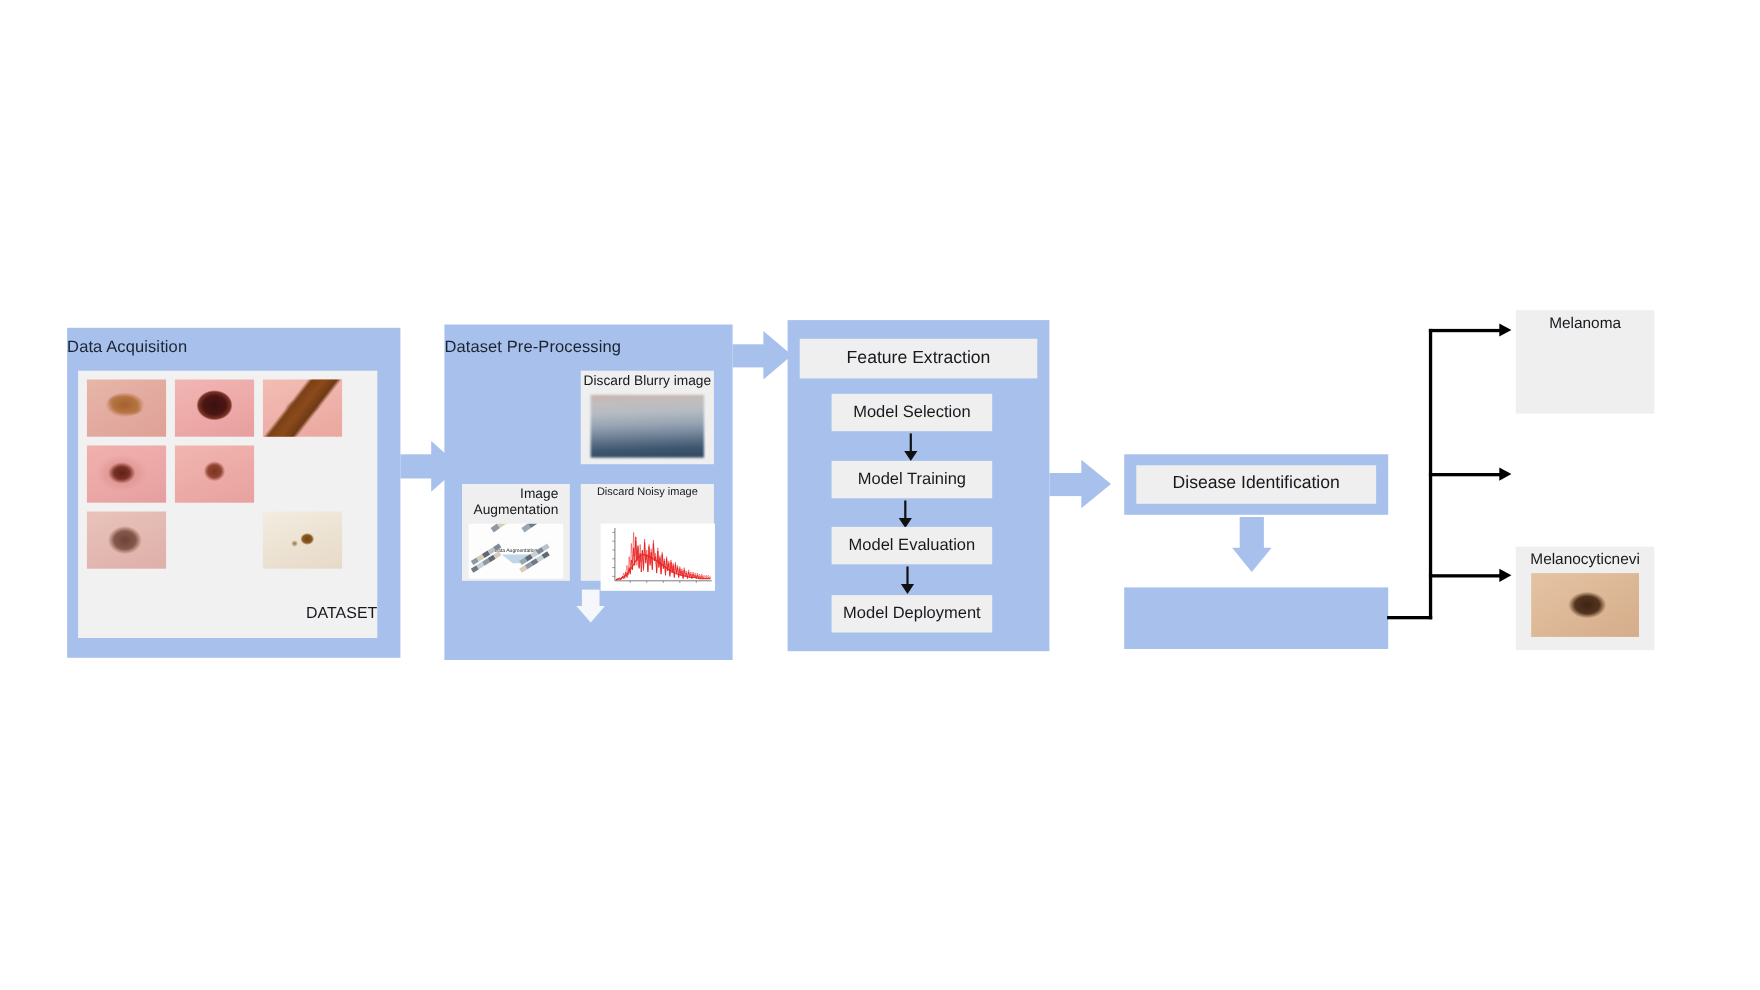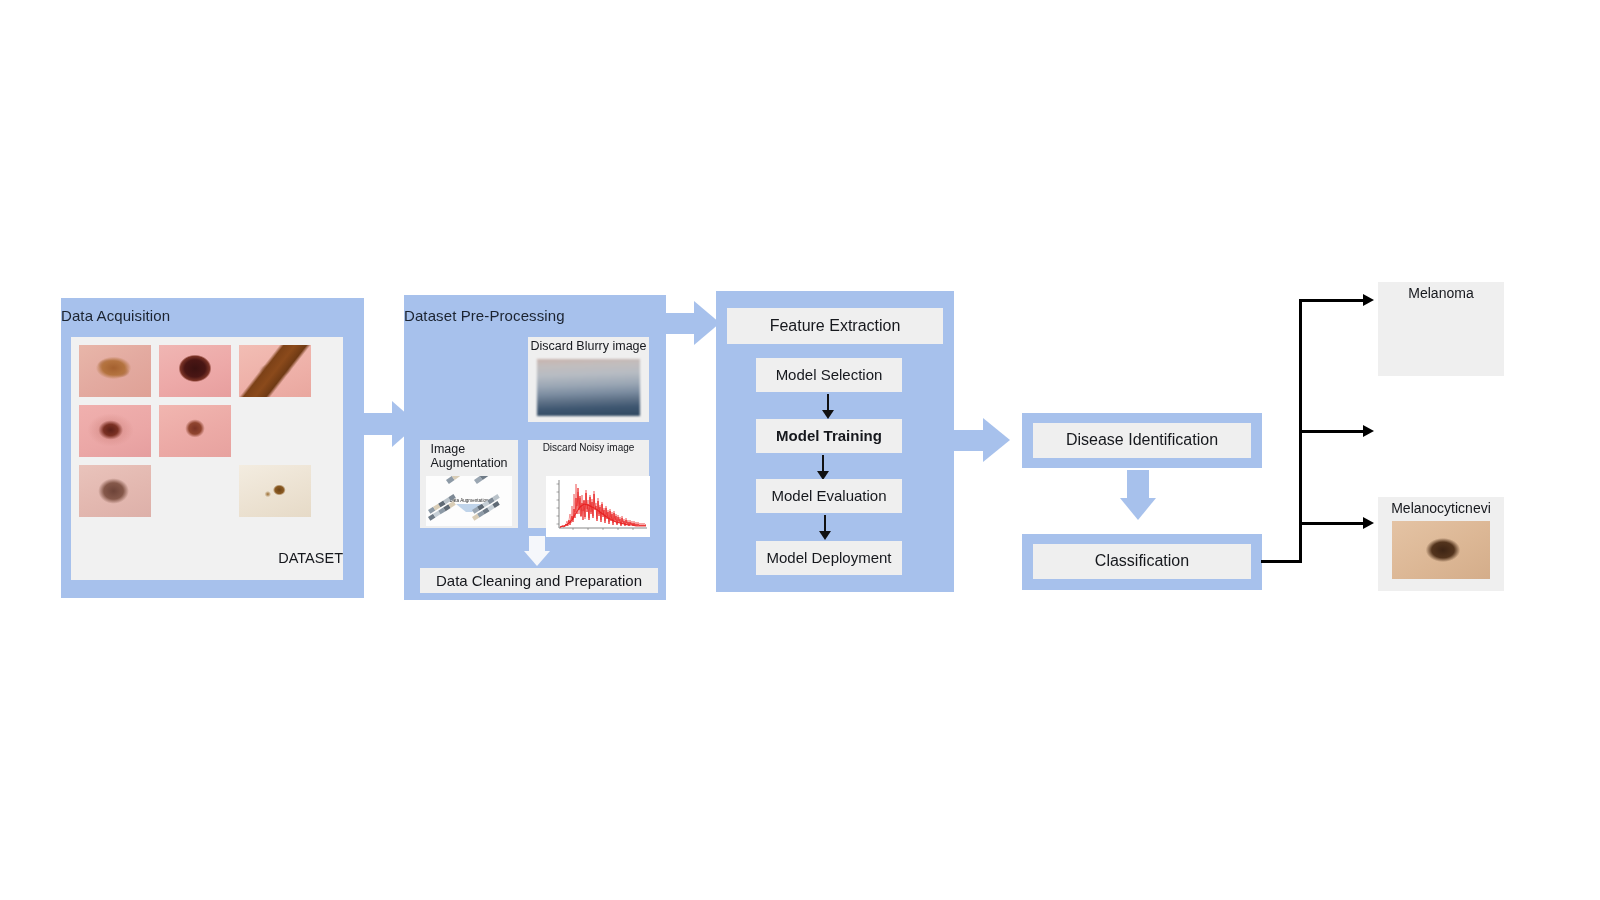--- a/index.html
+++ b/index.html
@@ -33,21 +33,21 @@
   .card {
     background: #efefef;
     display: flex;
     align-items: center;
     justify-content: center;
     color: #16181d;
   }
   .card-lbl {
     font-size: 15px;
     color: #16181d;
-    text-align: left;
+    text-align: right;
     line-height: 1.15;
   }
 
   
   .ds-box { background:#f1f1f1; }
   .ds-grid {
     position:absolute;
     display:grid;
     grid-template-columns: repeat(3, 1fr);
     grid-template-rows: repeat(3, 1fr);
@@ -268,23 +268,20 @@
     </div>
   </div>
 
   <div>
     <div class="abs" style="left:529px; top:536px; width:16px; height:18px; background:#f5f7fb;"></div>
     <div class="abs" style="left:524px; top:551px; width:0; height:0;
         border-left:13px solid transparent; border-right:13px solid transparent;
         border-top:15px solid #f5f7fb;"></div>
   </div>
 
-  <div class="abs card" style="left:420px; top:568px; width:238px; height:25px;">
-    <div class="card-lbl" style="font-size:15px;">Data Cleaning and Preparation</div>
-  </div>
 
   <div>
     <div class="abs" style="left:666px; top:313px; width:31px; height:21px; background:#A7C1EC;"></div>
     <div class="abs" style="left:694px; top:301px; width:0; height:0;
         border-top:22px solid transparent; border-bottom:22px solid transparent;
         border-left:26px solid #A7C1EC;"></div>
   </div>
 
   <div class="abs panel" style="left:716px; top:291px; width:238px; height:301px;"></div>
 
@@ -296,21 +293,21 @@
     <div class="card-lbl">Model Selection</div>
   </div>
 
   <div>
     <div class="abs" style="left:827px; top:394px; width:2.4px; height:18px; background:#111;"></div>
     <div class="abs" style="left:822px; top:410px; width:0; height:0;
         border-left:6.5px solid transparent; border-right:6.5px solid transparent;
         border-top:9px solid #111;"></div>
   </div>
 
-  <div class="abs card" style="left:756px; top:419px; width:146px; height:34px;font-weight:bold;">
+  <div class="abs card" style="left:756px; top:419px; width:146px; height:34px;">
     <div class="card-lbl">Model Training</div>
   </div>
 
   <div>
     <div class="abs" style="left:822px; top:455px; width:2.4px; height:18px; background:#111;"></div>
     <div class="abs" style="left:817px; top:471px; width:0; height:0;
         border-left:6.5px solid transparent; border-right:6.5px solid transparent;
         border-top:9px solid #111;"></div>
   </div>
 
@@ -342,23 +339,20 @@
   </div>
 
   <div>
     <div class="abs" style="left:1127px; top:470px; width:22px; height:32px; background:#A7C1EC;"></div>
     <div class="abs" style="left:1120px; top:498px; width:0; height:0;
         border-left:18px solid transparent; border-right:18px solid transparent;
         border-top:22px solid #A7C1EC;"></div>
   </div>
 
   <div class="abs panel" style="left:1022px; top:534px; width:240px; height:56px;"></div>
-  <div class="abs card" style="left:1033px; top:544px; width:218px; height:35px;">
-    <div class="card-lbl" style="font-size:16px;">Classification</div>
-  </div>
 
   <div>
 
     <div class="blk-line" style="left:1261px; top:560px; width:41px; height:3px;"></div>
 
     <div class="blk-line" style="left:1299px; top:299px; width:3px; height:264px;"></div>
 
     <div class="blk-line" style="left:1299px; top:299px; width:66px; height:3px;"></div>
     <div class="abs" style="left:1363px; top:294px; width:0; height:0;
          border-top:6.5px solid transparent; border-bottom:6.5px solid transparent;

